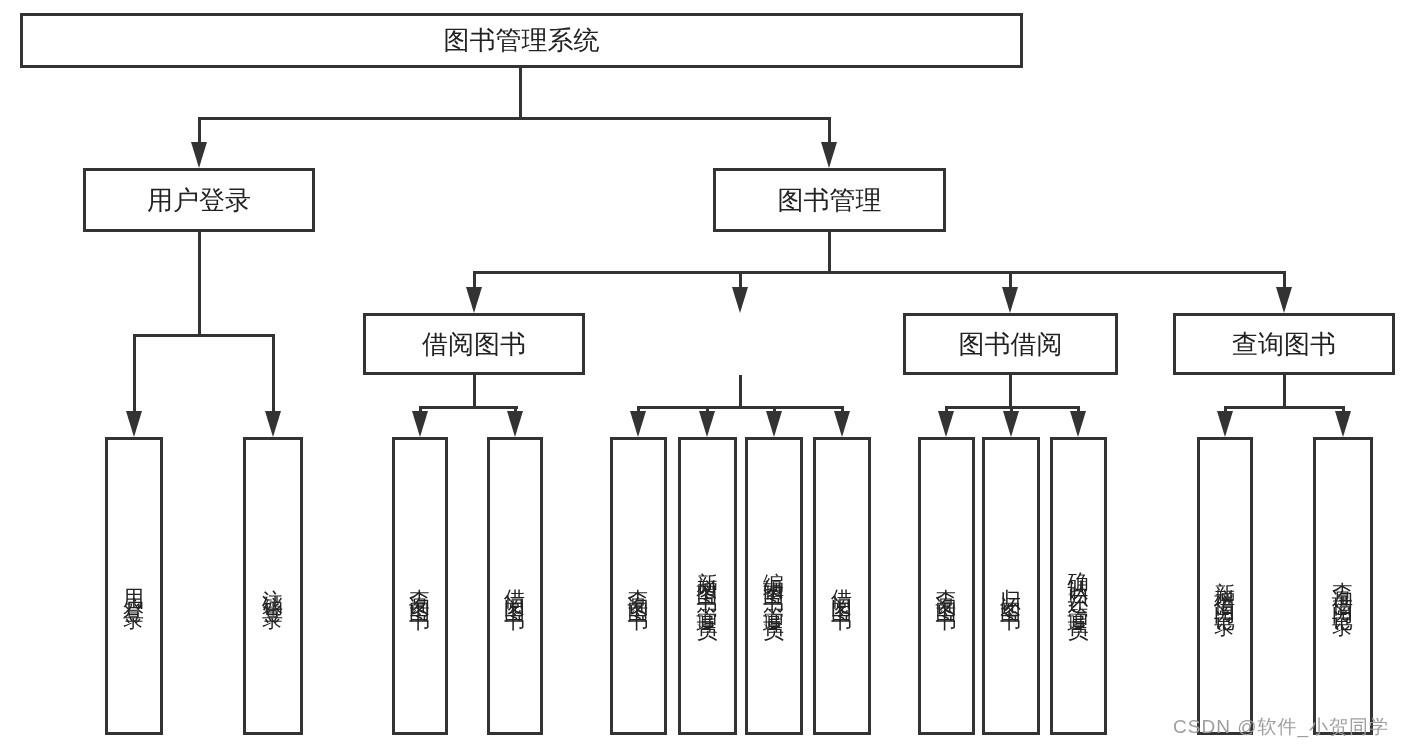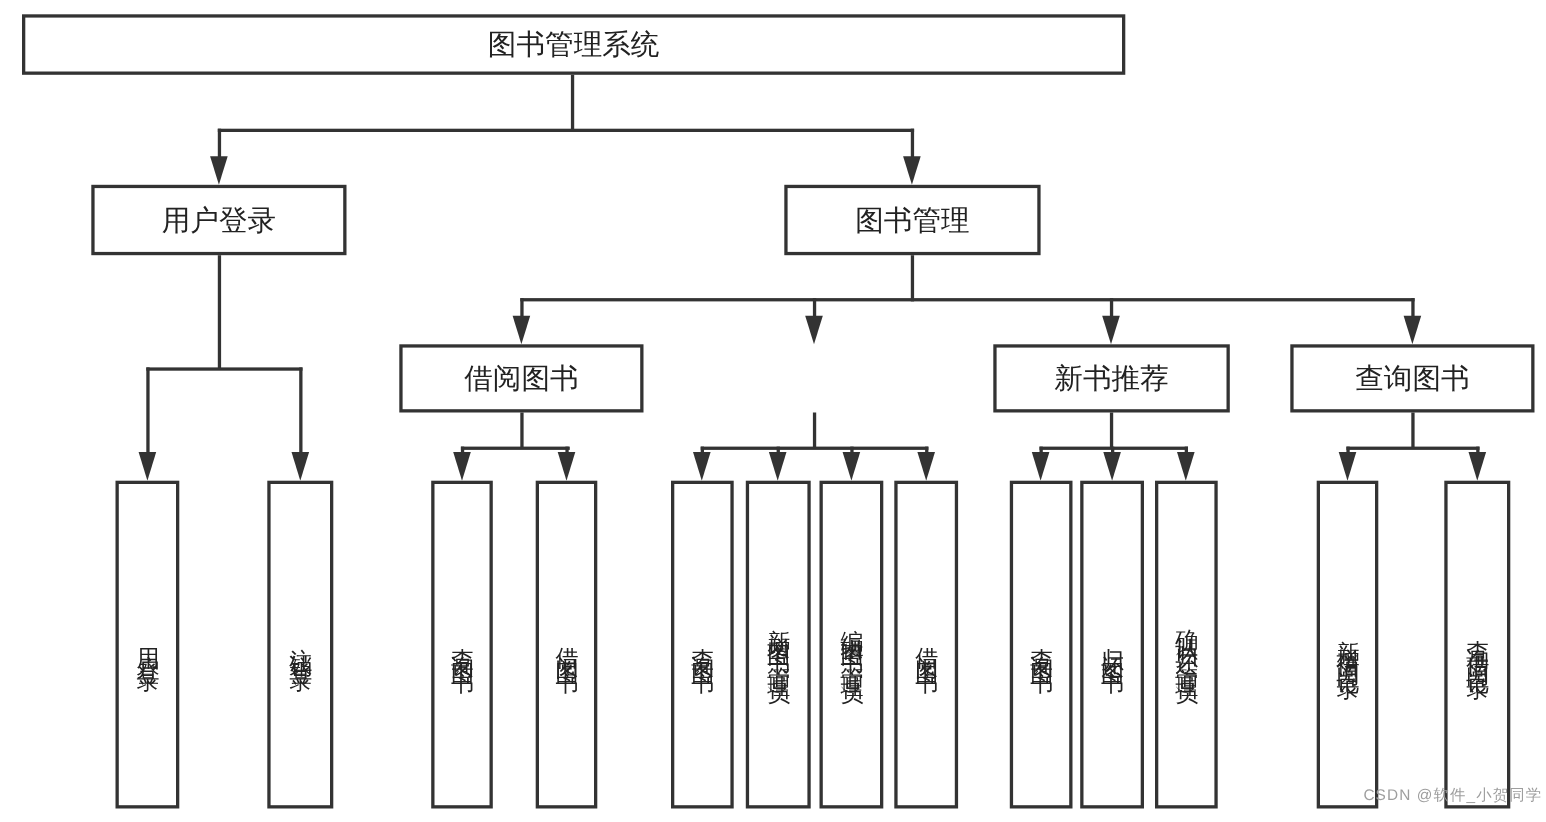--- a/index.html
+++ b/index.html
@@ -43,22 +43,22 @@
   .line.h{height:3px;}
   .ahead{
     position:absolute;
     width:0;height:0;
     border-left:8px solid transparent;
     border-right:8px solid transparent;
     border-top:26px solid var(--line);
   }
   .watermark{
     position:absolute;
-    top:714px;right:3px;
-    font-size:14px;
+    top:714px;right:16px;
+    font-size:19px;
     color:var(--wm);
     letter-spacing:1px;
     white-space:nowrap;
   }
 </style>
 </head>
 <body>
 
 <div id="canvas">
 
@@ -95,21 +95,21 @@
   <div class="ahead" style="left:732px;top:287px"></div>
   <div class="line v" style="left:1009px;top:271px;height:20px"></div>
   <div class="ahead" style="left:1002px;top:287px"></div>
   <div class="line v" style="left:1283px;top:271px;height:20px"></div>
   <div class="ahead" style="left:1276px;top:287px"></div>
 
   <div class="box" style="left:363px;top:313px;width:222px;height:62px">
     <span class="lbl">借阅图书</span>
   </div>
   <div class="box" style="left:903px;top:313px;width:215px;height:62px">
-    <span class="lbl">新书推荐</span>
+    <span class="lbl">图书借阅</span>
   </div>
   <div class="box" style="left:1173px;top:313px;width:222px;height:62px">
     <span class="lbl">查询图书</span>
   </div>
 
   <div class="line v" style="left:473px;top:375px;height:33px"></div>
   <div class="line h" style="left:419px;top:406px;width:99px"></div>
   <div class="line v" style="left:419px;top:406px;height:9px"></div>
   <div class="ahead" style="left:412px;top:411px"></div>
   <div class="line v" style="left:514px;top:406px;height:9px"></div>

